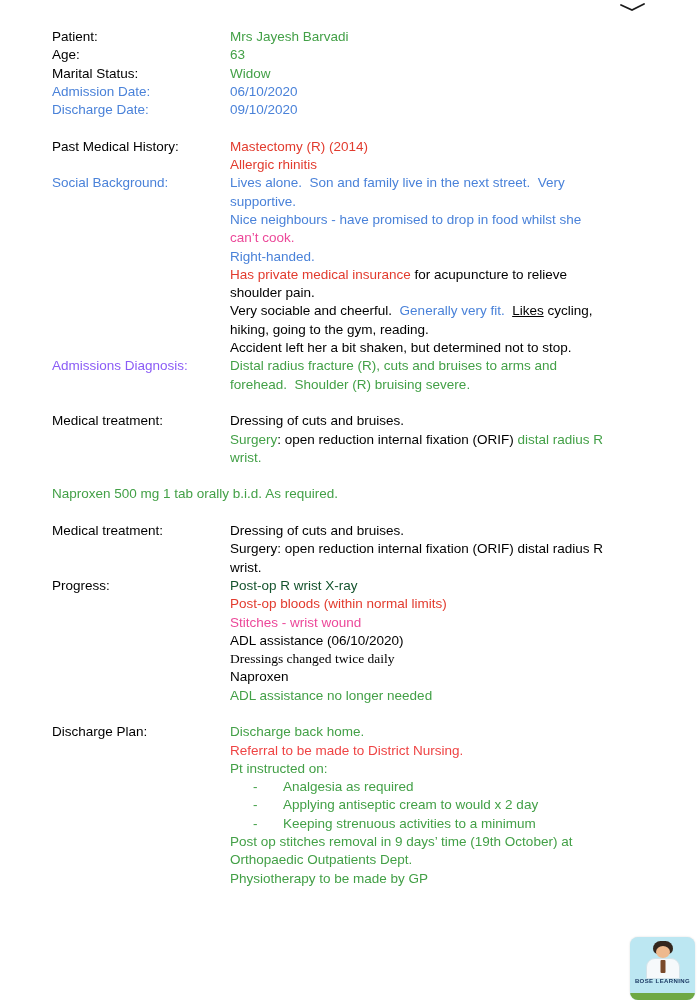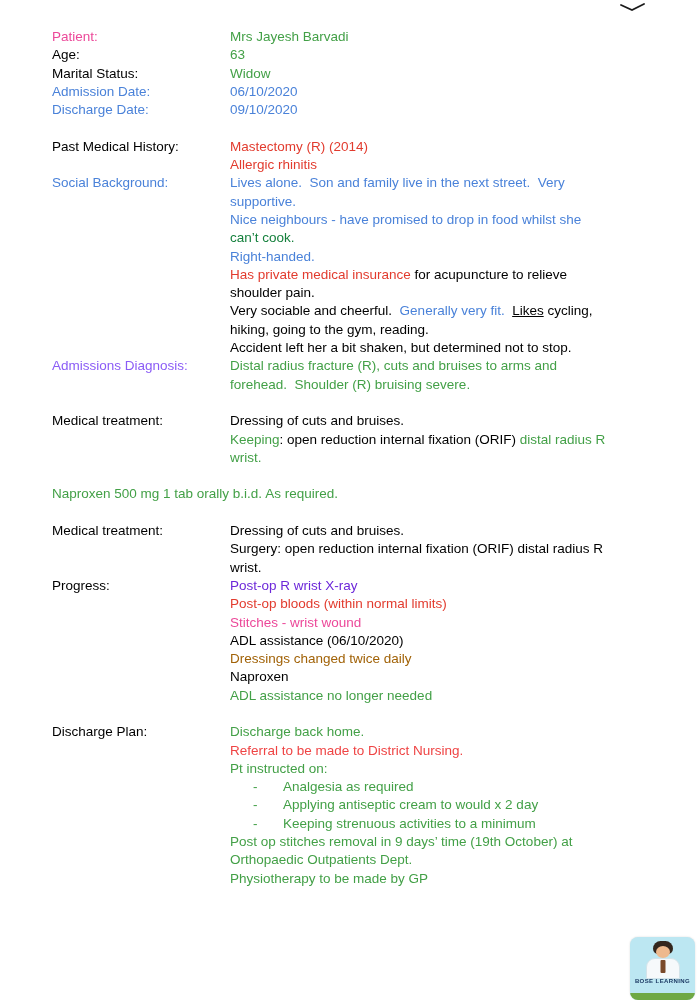--- a/index.html
+++ b/index.html
@@ -115,21 +115,21 @@
 
 <div class="corner-mark">
   <svg width="27" height="9" viewBox="0 0 27 9">
     <path d="M2 2 L13 7 L25 1" stroke="#1a1a1a" stroke-width="1.8" fill="none" stroke-linecap="round"></path>
   </svg>
 </div>
 
 <div class="doc">
   <div>
       <div class="row">
-        <div class="label" style="color: #ec4899;">Patient:</div>
+        <div class="label" style="color: #000000;">Patient:</div>
         <div class="content">
           <div class="line"><span style="color: rgb(67, 160, 71);">Mrs Jayesh Barvadi</span></div>
         </div>
       </div>
       <div class="row">
         <div class="label" style="color: rgb(0, 0, 0);">Age:</div>
         <div class="content">
           <div class="line"><span style="color: rgb(67, 160, 71);">63</span></div>
         </div>
       </div>
@@ -157,65 +157,65 @@
           <div class="line"><span style="color: rgb(226, 59, 46);">Mastectomy (R) (2014)</span></div>
           <div class="line"><span style="color: rgb(226, 59, 46);">Allergic rhinitis</span></div>
         </div>
       </div>
       <div class="row">
         <div class="label" style="color: rgb(74, 130, 217);">Social Background:</div>
         <div class="content">
           <div class="line"><span style="color: rgb(74, 130, 217);">Lives alone.  Son and family live in the next street.  Very</span></div>
           <div class="line"><span style="color: rgb(74, 130, 217);">supportive.</span></div>
           <div class="line"><span style="color: rgb(74, 130, 217);">Nice neighbours - have promised to drop in food whilst she</span></div>
-          <div class="line"><span style="color: #15803d;">can’t cook.</span></div>
+          <div class="line"><span style="color: #ec4899;">can’t cook.</span></div>
           <div class="line"><span style="color: rgb(74, 130, 217);">Right-handed.</span></div>
           <div class="line"><span style="color: rgb(226, 59, 46);">Has private medical insurance</span><span style="color: rgb(0, 0, 0);"> for acupuncture to relieve</span></div>
           <div class="line"><span style="color: rgb(0, 0, 0);">shoulder pain.</span></div>
           <div class="line"><span style="color: rgb(0, 0, 0);">Very sociable and cheerful.  </span><span style="color: rgb(74, 130, 217);">Generally very fit.  </span><span style="color: rgb(0, 0, 0); text-decoration: underline; text-align: right;">Likes</span><span style="color: rgb(0, 0, 0);"> cycling,</span></div>
           <div class="line"><span style="color: rgb(0, 0, 0);">hiking, going to the gym, reading.</span></div>
           <div class="line"><span style="color: rgb(0, 0, 0);">Accident left her a bit shaken, but determined not to stop.</span></div>
         </div>
       </div>
       <div class="row">
         <div class="label" style="color: #8b5cf6;">Admissions Diagnosis:</div>
         <div class="content">
           <div class="line"><span style="color: rgb(67, 160, 71);">Distal radius fracture (R), cuts and bruises to arms and</span></div>
           <div class="line"><span style="color: rgb(67, 160, 71);">forehead.  Shoulder (R) bruising severe.</span></div>
         </div>
       </div>
       <div class="row gap">
         <div class="label" style="color: rgb(0, 0, 0);">Medical treatment:</div>
         <div class="content">
           <div class="line"><span style="color: rgb(0, 0, 0);">Dressing of cuts and bruises.</span></div>
-          <div class="line"><span style="color: rgb(67, 160, 71);">Keeping</span><span style="color: rgb(0, 0, 0);">: open reduction internal fixation (ORIF) </span><span style="color: rgb(67, 160, 71);">distal radius R</span></div>
+          <div class="line"><span style="color: rgb(67, 160, 71);">Surgery</span><span style="color: rgb(0, 0, 0);">: open reduction internal fixation (ORIF) </span><span style="color: rgb(67, 160, 71);">distal radius R</span></div>
           <div class="line"><span style="color: rgb(67, 160, 71);">wrist.</span></div>
         </div>
       </div>
       <div class="row gap">
         <div class="content">
           <div class="line"><span style="color: rgb(67, 160, 71);">Naproxen 500 mg 1 tab orally b.i.d. As required.</span></div>
         </div>
       </div>
       <div class="row gap">
         <div class="label" style="color: rgb(0, 0, 0);">Medical treatment:</div>
         <div class="content">
           <div class="line"><span style="color: rgb(0, 0, 0);">Dressing of cuts and bruises.</span></div>
           <div class="line"><span style="color: rgb(0, 0, 0);">Surgery: open reduction internal fixation (ORIF) distal radius R</span></div>
           <div class="line"><span style="color: rgb(0, 0, 0);">wrist.</span></div>
         </div>
       </div>
       <div class="row">
         <div class="label" style="color: rgb(0, 0, 0);">Progress:</div>
         <div class="content">
-          <div class="line"><span style="color: #6d28d9;">Post-op R wrist X-ray</span></div>
+          <div class="line"><span style="color: #14532d;">Post-op R wrist X-ray</span></div>
           <div class="line"><span style="color: rgb(226, 59, 46);">Post-op bloods (within normal limits)</span></div>
           <div class="line"><span style="color: #ec4899;">Stitches - wrist wound</span></div>
           <div class="line"><span style="color: rgb(0, 0, 0);">ADL assistance (06/10/2020)</span></div>
-          <div class="line"><span style="color: #a16207;">Dressings changed twice daily</span></div>
+          <div class="line"><span style="color: #000000; font-family: Liberation Serif, serif;">Dressings changed twice daily</span></div>
           <div class="line"><span style="color: rgb(0, 0, 0);">Naproxen</span></div>
           <div class="line"><span style="color: rgb(67, 160, 71);">ADL assistance no longer needed</span></div>
         </div>
       </div>
       <div class="row gap">
         <div class="label" style="color: rgb(0, 0, 0);">Discharge Plan:</div>
         <div class="content">
           <div class="line"><span style="color: rgb(67, 160, 71);">Discharge back home.</span></div>
           <div class="line"><span style="color: #ef4444;">Referral to be made to District Nursing.</span></div>
           <div class="line"><span style="color: rgb(67, 160, 71);">Pt instructed on:</span></div>

